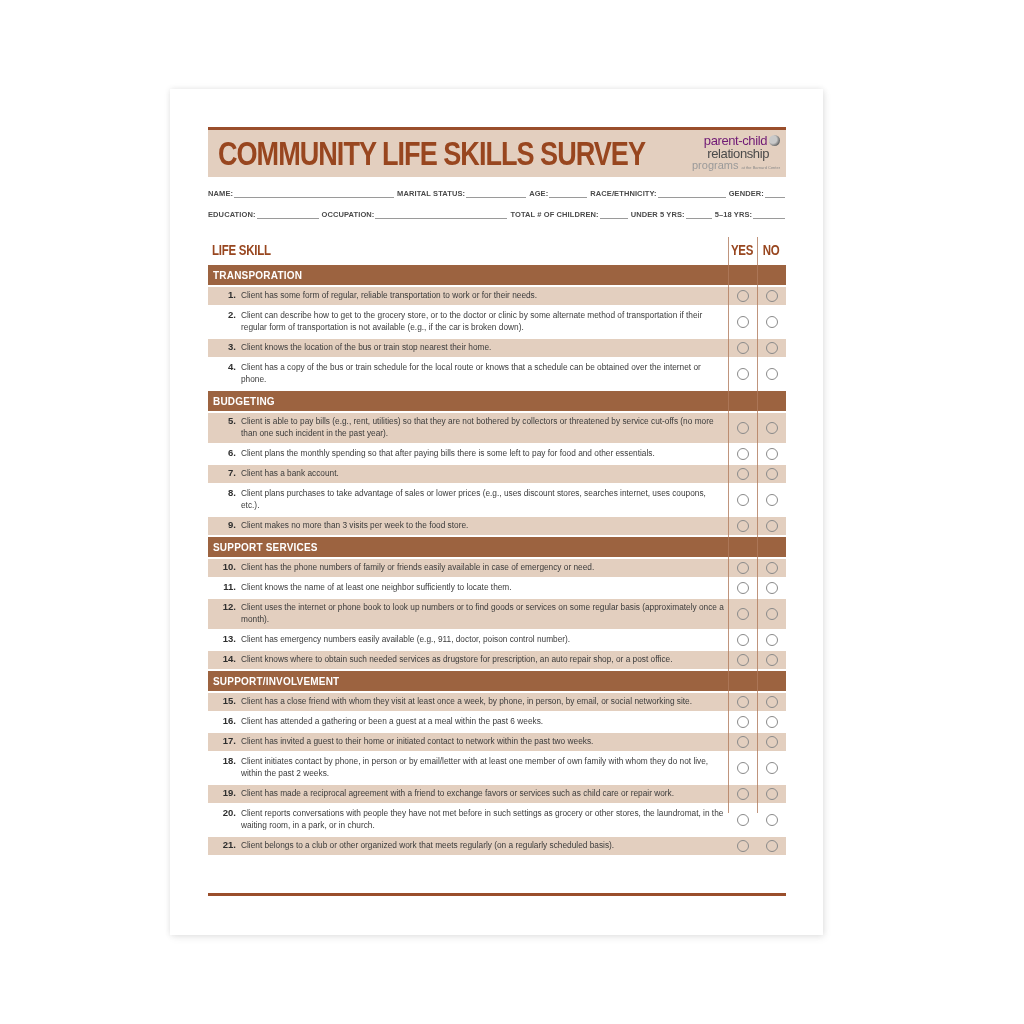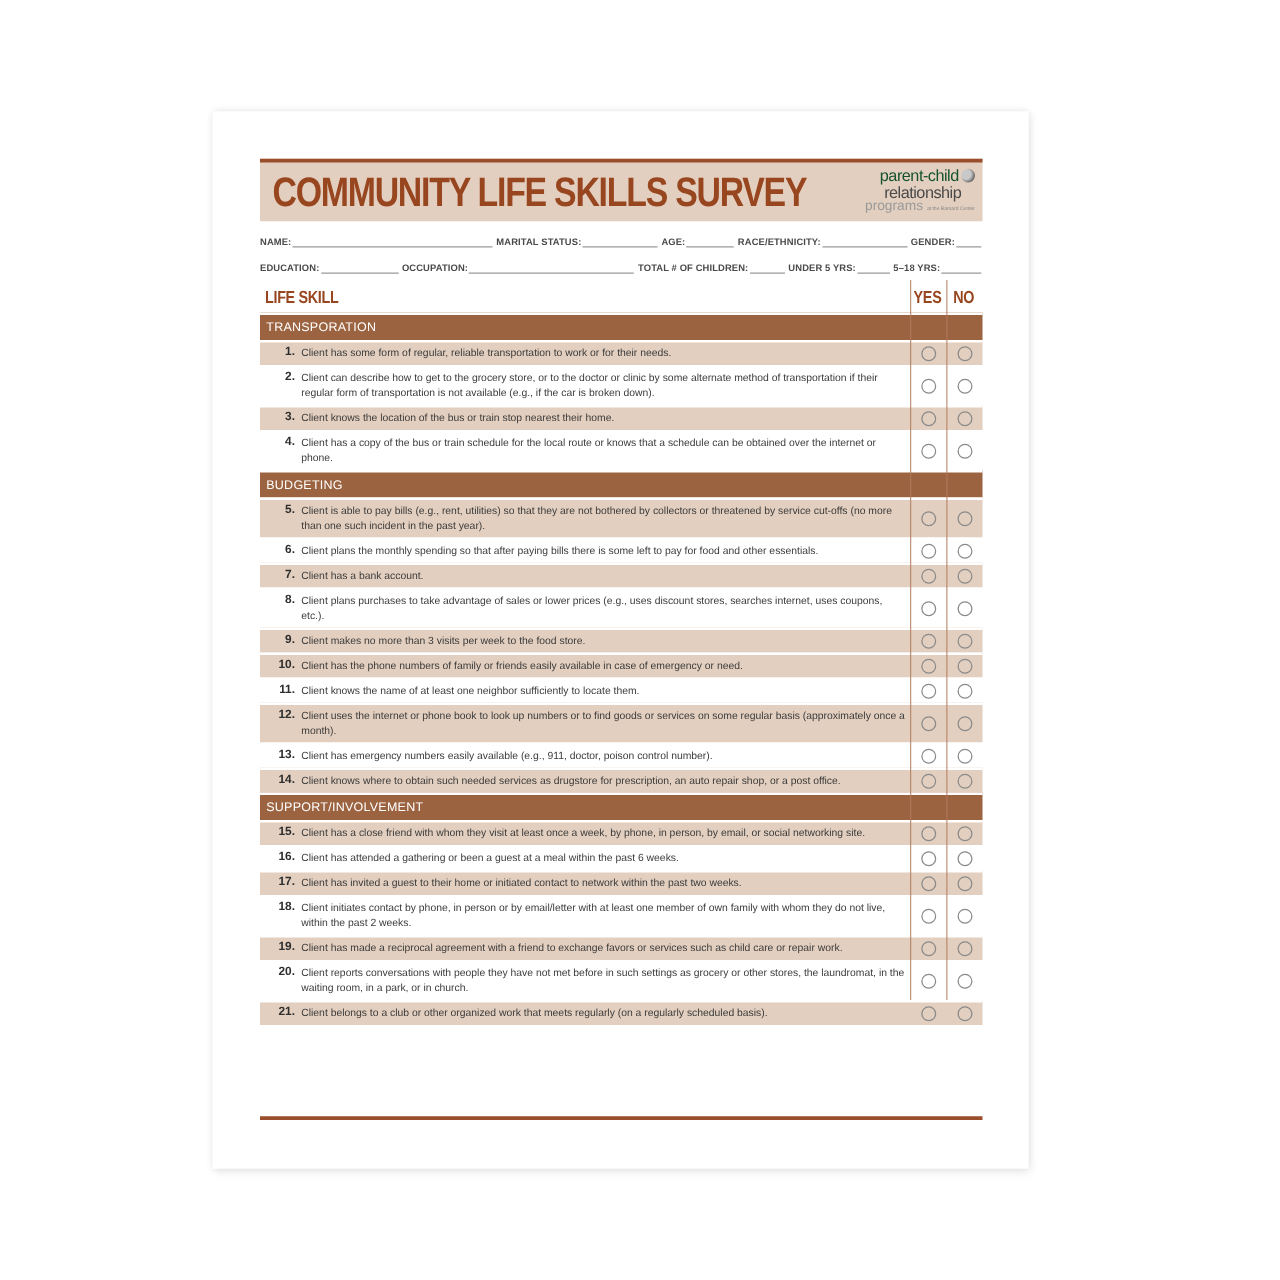--- a/index.html
+++ b/index.html
@@ -16,54 +16,54 @@
     position: relative;
   }
   .title {
     position: absolute; left: 10px; top: 5px;
     font-family: "Liberation Sans", sans-serif; font-weight: bold;
     font-size: 33px; letter-spacing: -1.2px; color: #98461f;
     transform: scaleX(0.82); transform-origin: left center;
     white-space: nowrap;
   }
   .logo { position: absolute; right: 6px; top: 4px; width: 100px; text-align: right; line-height: 1; }
-  .logo .l1 { font-size: 13px; color: #14532d; letter-spacing: -0.4px; }
+  .logo .l1 { font-size: 13px; color: #701a75; letter-spacing: -0.4px; }
   .logo .l2 { font-size: 13px; color: #4a4a4a; letter-spacing: -0.4px; margin-right: 11px; }
   .logo .l3 { font-size: 11px; color: #9a9a9a; margin-right: 0; }
   .logo .l3 small { font-size: 4px; color: #888; }
   .logo-moon {
     display: inline-block; width: 11px; height: 11px; border-radius: 50%;
     background: radial-gradient(circle at 35% 40%, #c9c9c9 40%, #6d6d6d 70%);
     vertical-align: -1px; margin-left: 2px;
   }
   .field-row {
     display: flex; align-items: flex-end; height: 19px; margin-top: 2px;
     font-size: 7.5px; font-weight: bold; color: #4a4a4a; letter-spacing: 0.1px;
   }
   .field-row:first-of-type { margin-top: 10px; }
   .f { display: flex; align-items: flex-end; white-space: nowrap; }
   .f .line { border-bottom: 0.8px solid #9a9a9a; height: 9px; margin-left: 1px; margin-right: 3px; }
   .skill-head {
-    margin-top: 5px; height: 26px; position: relative;
+    margin-top: 18px; height: 26px; position: relative;
     border-bottom: 0;
   }
   .skill-head .lbl {
     position: absolute; left: 4px; bottom: 5px; font-size: 14px; font-weight: bold; color: #98461f;
     transform: scaleX(0.82); transform-origin: left bottom; letter-spacing: -0.3px;
   }
   .yes-lbl, .no-lbl {
     position: absolute; bottom: 5px; font-size: 14px; font-weight: bold; color: #98461f;
     transform: scaleX(0.82); letter-spacing: -0.3px; width: 28px; text-align: center;
   }
   .yes-lbl { left: 520px; }
   .no-lbl { left: 549px; }
   .table { position: relative; }
   .vline { position: absolute; top: -26px; width: 1px; background: #b07a5c; opacity: 0.8; }
   .section {
-    height: 22px; background: #9c6340; color: #fff; font-size: 10px; font-weight: normal;
+    height: 22px; background: #9c6340; color: #fff; font-size: 10px; font-weight: bold;
     display: flex; align-items: center; padding-left: 5px; letter-spacing: 0.2px;
     border-top: 2px solid #fff;
   }
   .row {
     display: flex; align-items: center; border-top: 2px solid #fff; position: relative;
     font-size: 8.3px; line-height: 12px; color: #3b3b3b;
   }
   .row.shaded { background: #e3cfbf; }
   .row .num { width: 28px; text-align: right; font-weight: bold; font-size: 9.5px; color: #2e2e2e; align-self: flex-start; padding-top: 2px; }
   .row .txt { width: 490px; padding-left: 5px; padding-top: 2px; padding-bottom: 4px; }
@@ -227,20 +227,21 @@
         <div class="row shaded">
           <span class="num">9.</span>
           <span class="txt">Client makes no more than 3 visits per week to the food store.</span>
           <span class="ans yes">
             <span class="radio"></span>
           </span>
           <span class="ans no">
             <span class="radio"></span>
           </span>
         </div>
+        <div class="section">SUPPORT SERVICES</div>
         <div class="row shaded">
           <span class="num">10.</span>
           <span class="txt">Client has the phone numbers of family or friends easily available in case of emergency or need.</span>
           <span class="ans yes">
             <span class="radio"></span>
           </span>
           <span class="ans no">
             <span class="radio"></span>
           </span>
         </div>

